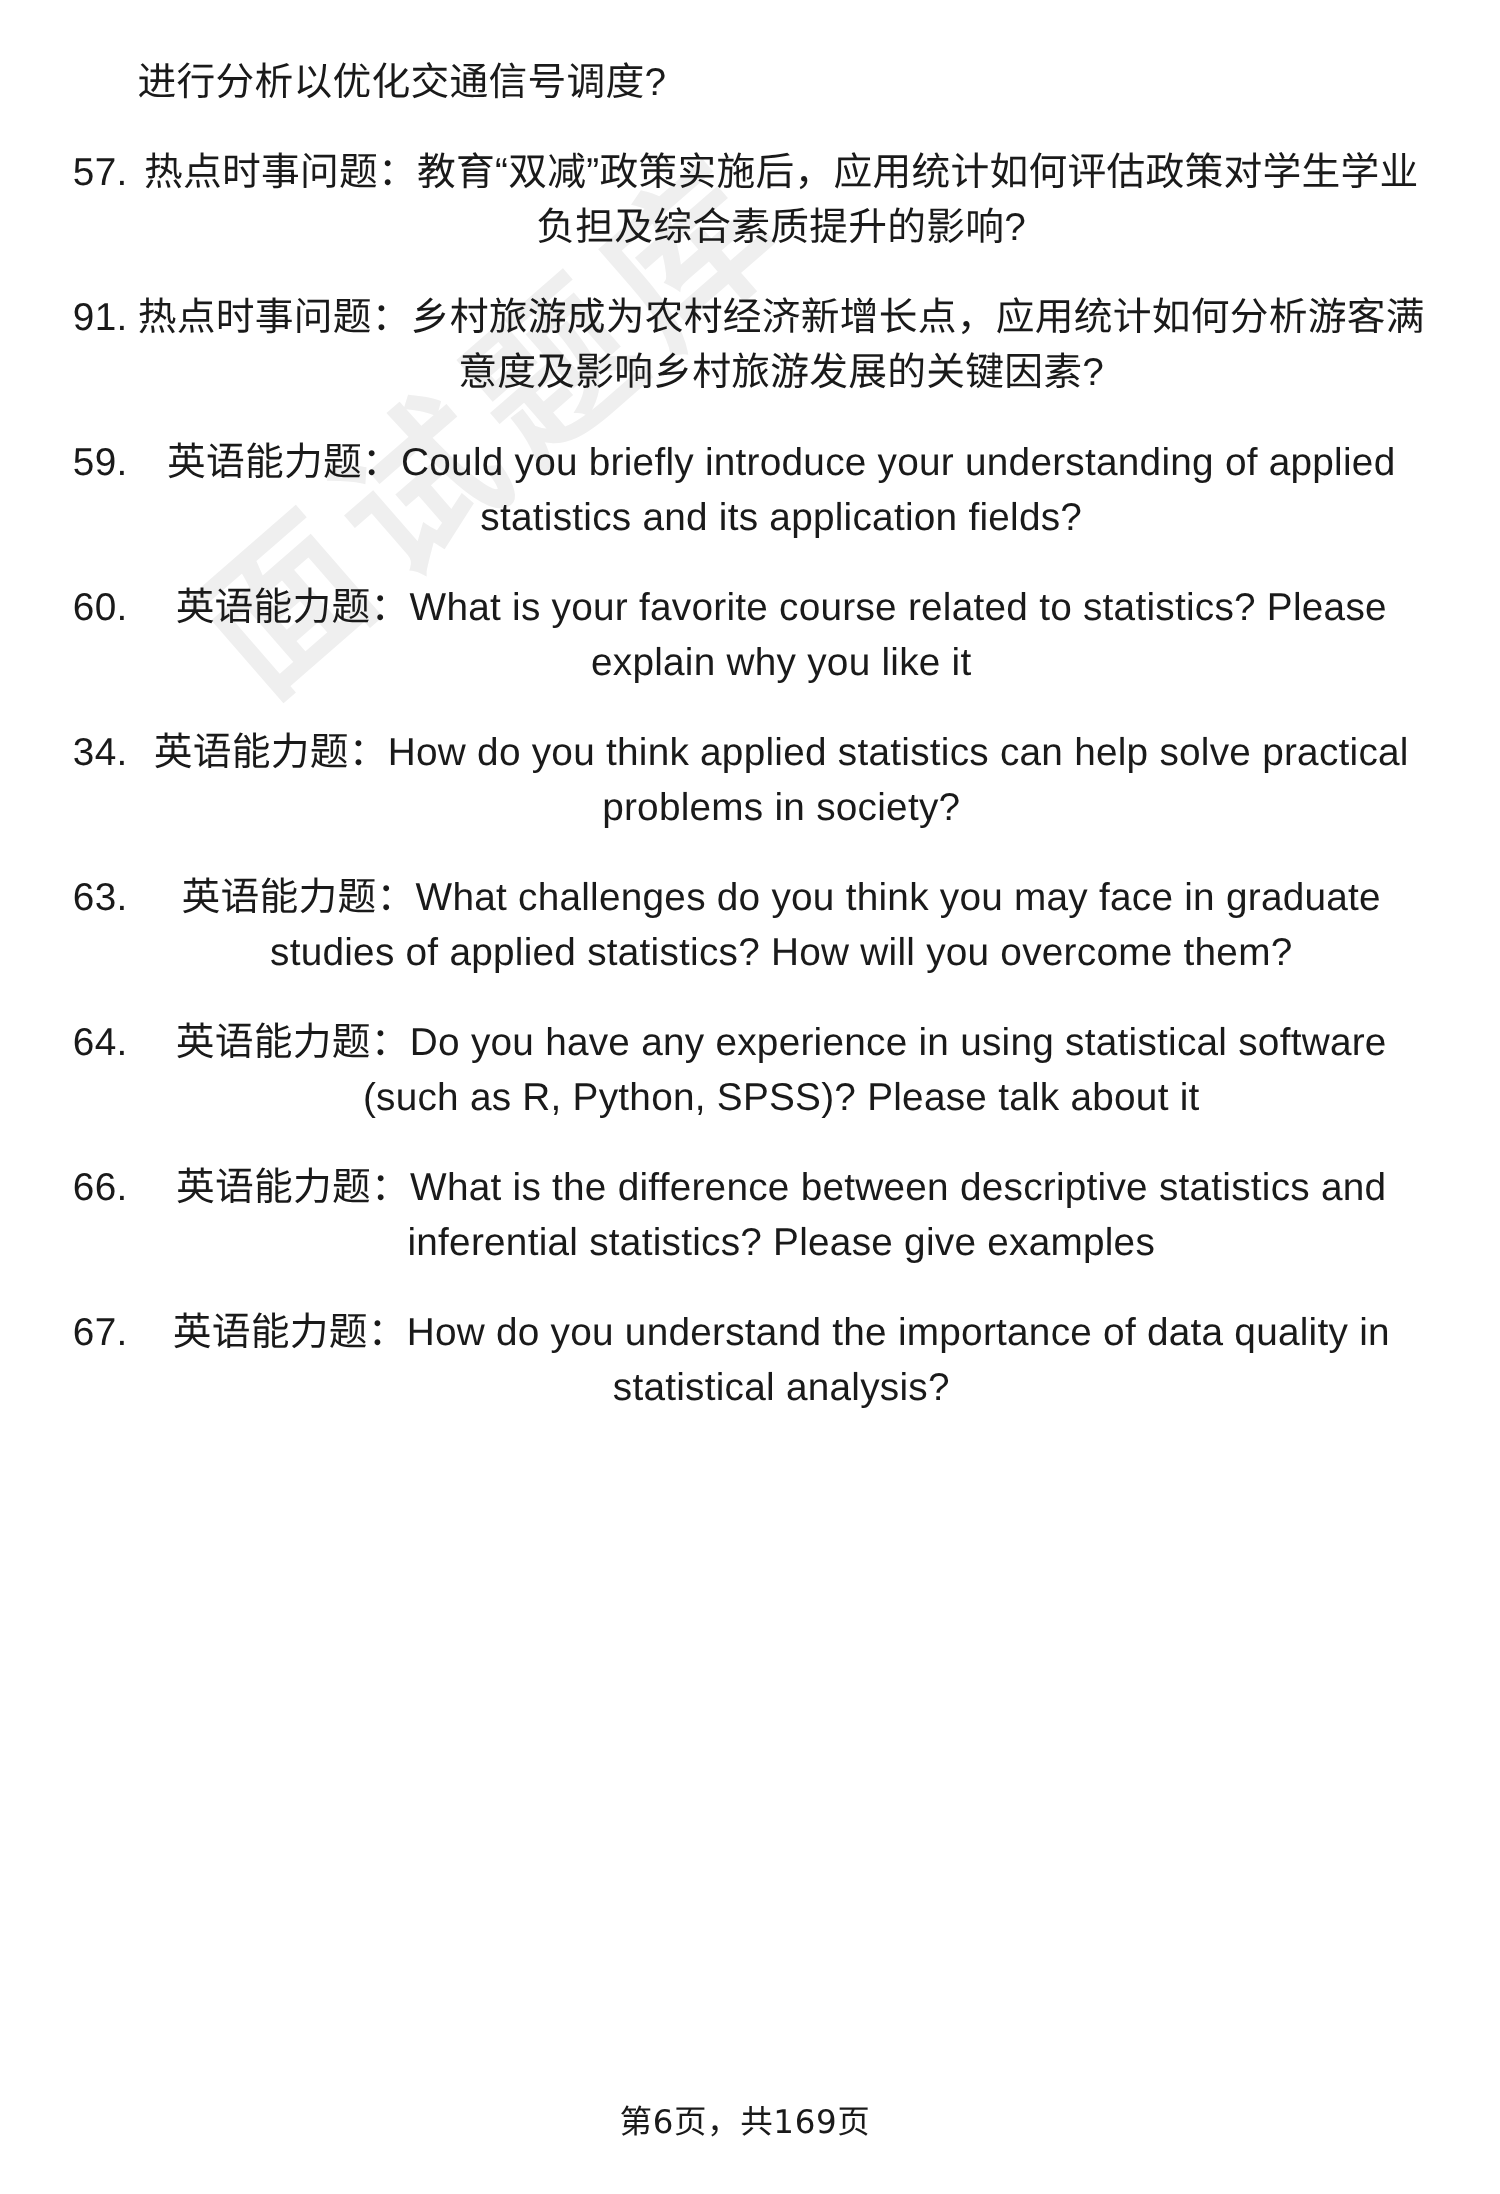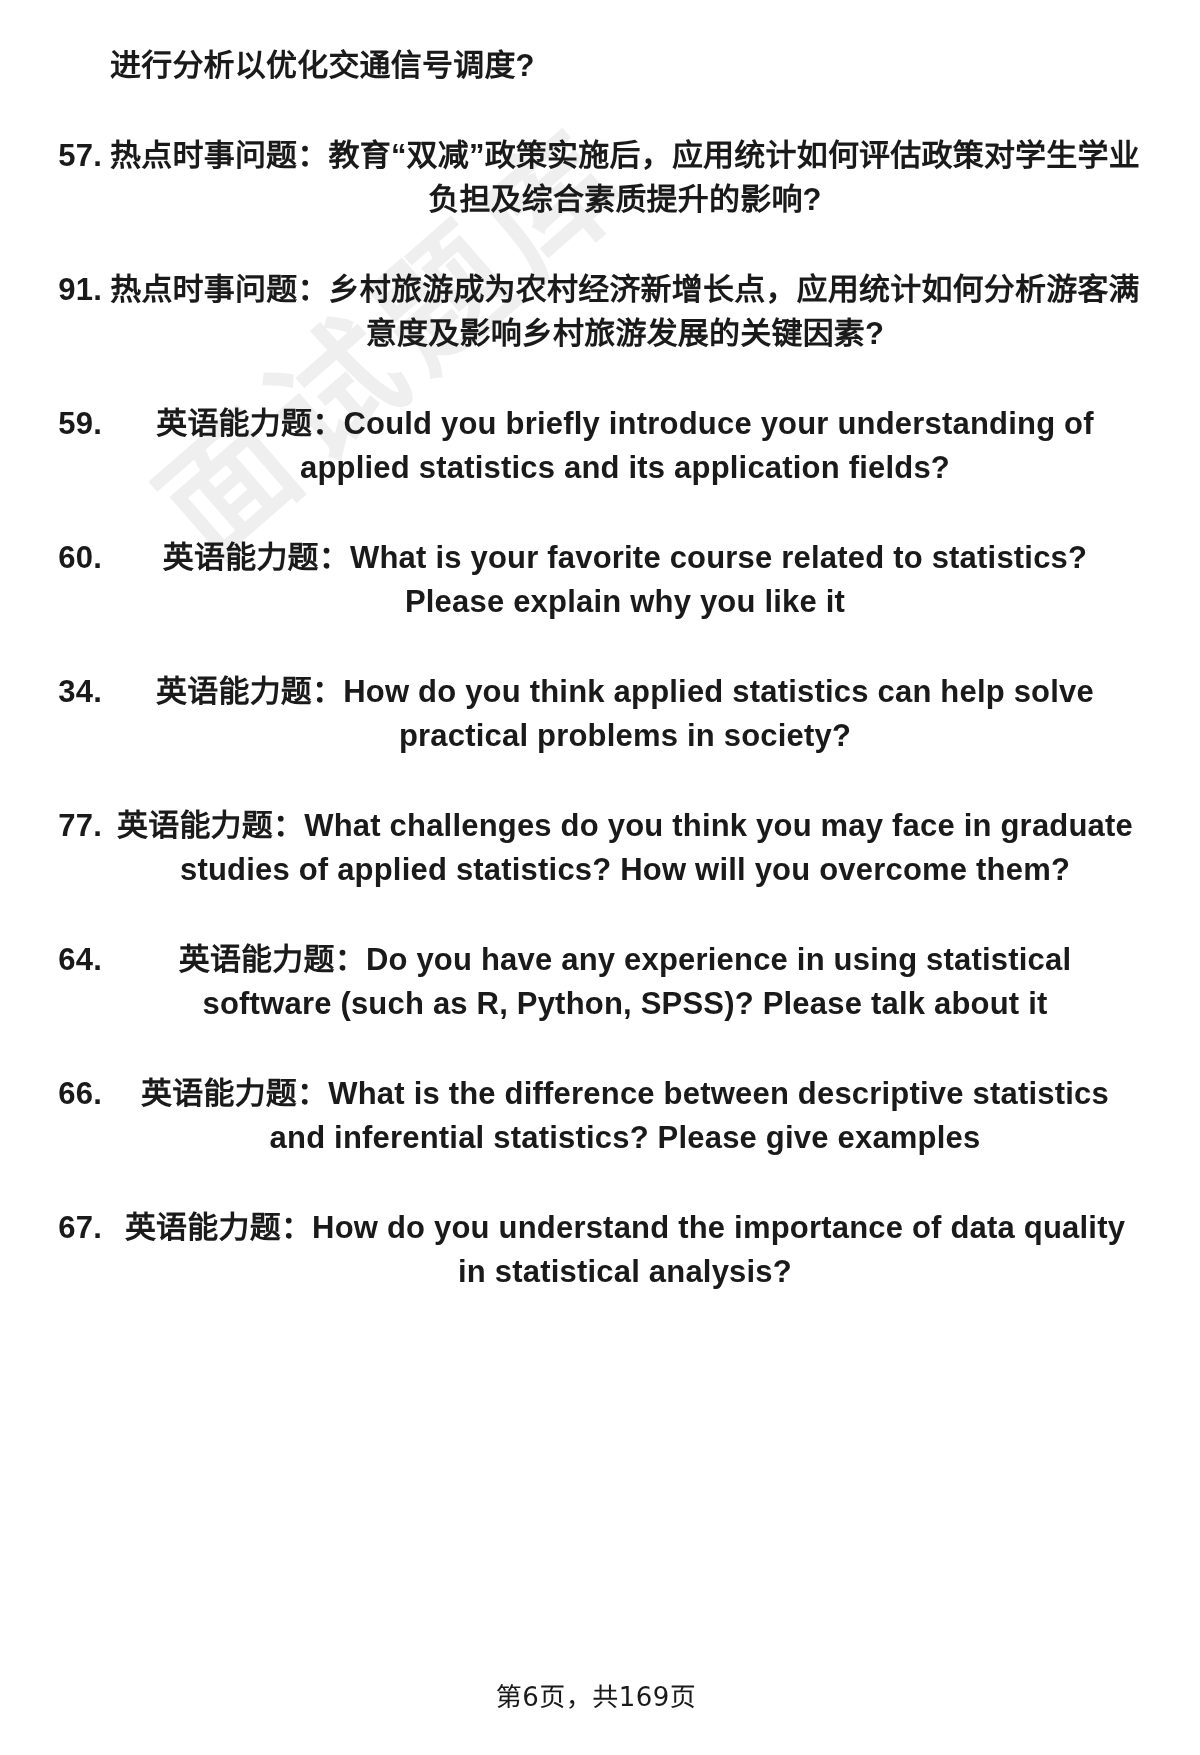--- a/index.html
+++ b/index.html
@@ -46,40 +46,39 @@
     white-space: nowrap;
     line-height: 1;
     user-select: none;
   }
 
   
   .content {
     position: relative;
     z-index: 1;
     padding: 44px 60px 0 52px;
-    font-weight: bold;
   }
 
   .cont-line {
     margin: 0 0 0 58px;
     font-size: 31px;
     line-height: 1.42;
     letter-spacing: 0.2px;
   }
 
   .q-list {
     list-style: none;
     margin: 0;
     padding: 0;
   }
 
   .q-item {
     position: relative;
     padding-left: 58px;
-    margin-top: 46px;
+    margin-top: 28px;
     font-size: 31px;
     line-height: 1.42;
     letter-spacing: 0.2px;
   }
 
   .q-num {
     position: absolute;
     left: 0;
     top: 0;
     width: 50px;
@@ -141,21 +140,21 @@
         <span class="q-text">英语能力题：What is your favorite course related to statistics? Please explain why you like it</span>
       </li>
 
       <li class="q-item">
         <span class="q-num">34.</span>
         <span class="q-text">英语能力题：How do you think applied statistics can help solve practical problems in society?</span>
       </li>
 
 
       <li class="q-item">
-        <span class="q-num">77.</span>
+        <span class="q-num">63.</span>
         <span class="q-text">英语能力题：What challenges do you think you may face in graduate studies of applied statistics? How will you overcome them?</span>
       </li>
 
       <li class="q-item">
         <span class="q-num">64.</span>
         <span class="q-text">英语能力题：Do you have any experience in using statistical software (such as R, Python, SPSS)? Please talk about it</span>
       </li>
 
 
       <li class="q-item">

